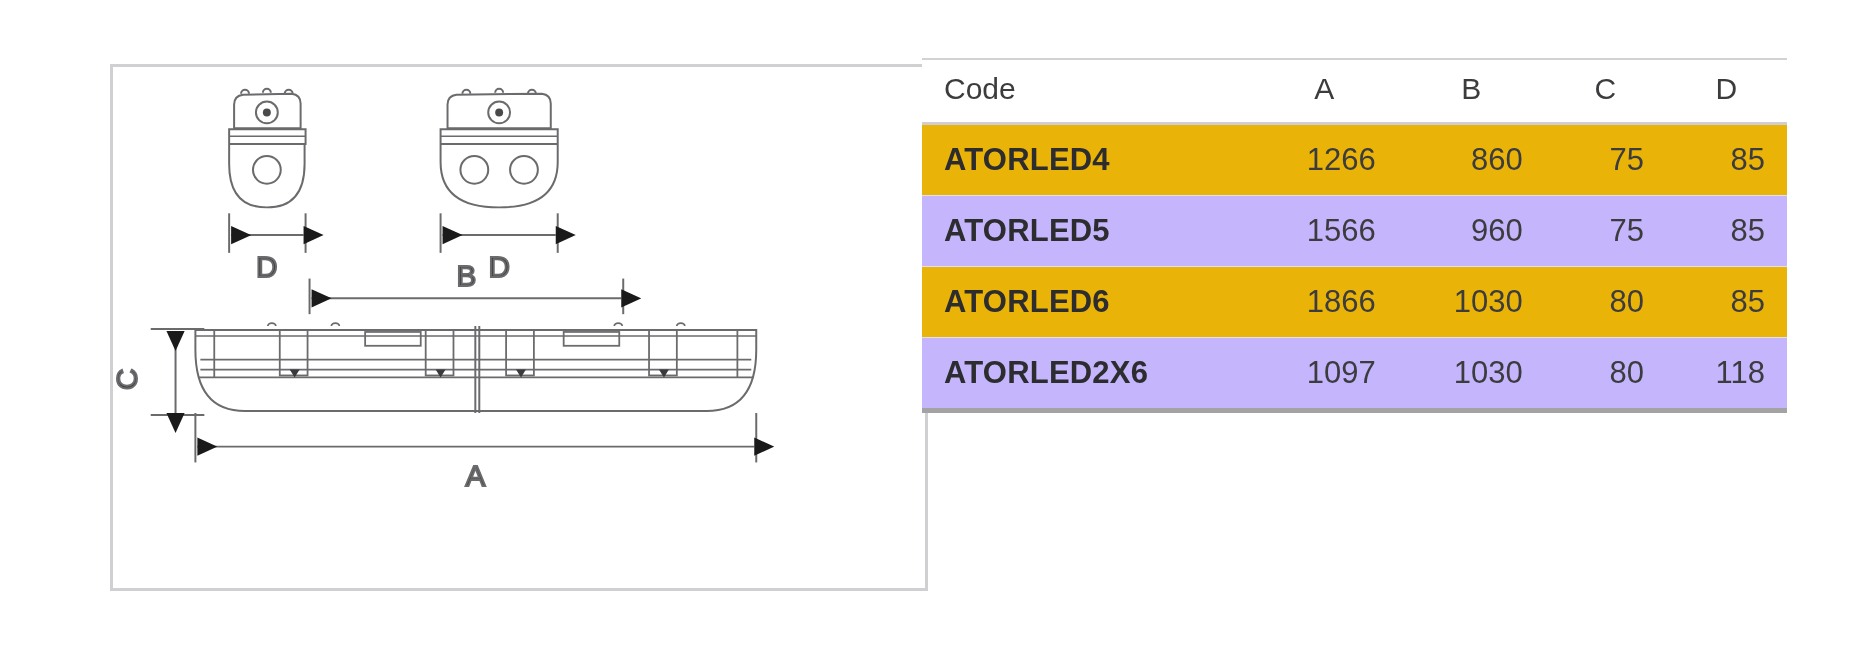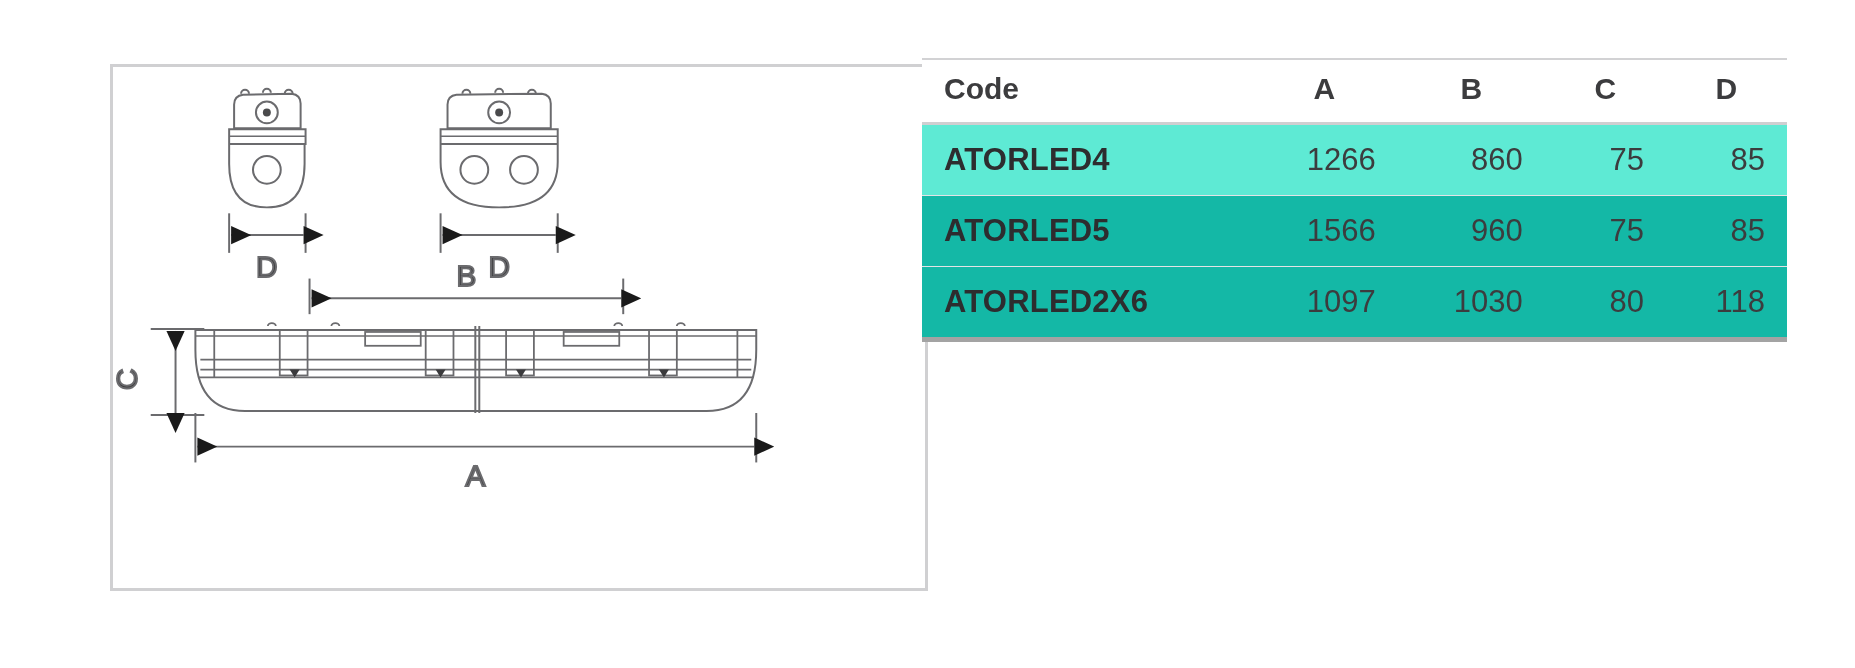--- a/index.html
+++ b/index.html
@@ -62,21 +62,21 @@
   }
 
   table.spec-table col.c-code  { width: 38%; }
   table.spec-table col.c-a     { width: 17%; }
   table.spec-table col.c-b     { width: 17%; }
   table.spec-table col.c-c     { width: 14%; }
   table.spec-table col.c-d     { width: 14%; }
 
   table.spec-table thead th {
     background: #ffffff;
-    font-weight: bold;
+    font-weight: normal;
     font-size: 30px;
     color: #3c3c3e;
     padding: 12px 22px 16px 22px;
     border-top: 2px solid #d2d2d4;
     border-bottom: 3px solid #cfcfd1;
     text-align: center;
     white-space: nowrap;
   }
 
   table.spec-table thead th.col-code {
@@ -92,22 +92,22 @@
     border-bottom: 1px solid #e3e3e5;
   }
 
   table.spec-table tbody td.cell-code {
     text-align: left;
     font-weight: bold;
     color: #2d2d2f;
     letter-spacing: 0.2px;
   }
 
-  table.spec-table tbody tr.row-odd  td { background: #5eead4; }
-  table.spec-table tbody tr.row-even td { background: #14b8a6; }
+  table.spec-table tbody tr.row-odd  td { background: #eab308; }
+  table.spec-table tbody tr.row-even td { background: #c4b5fd; }
 
   table.spec-table tbody tr:last-child td {
     border-bottom: 5px solid #a3a3a3;
   }
 </style>
 </head>
 <body>
 
 <div id="root">
 
@@ -270,20 +270,27 @@
           <td>75</td>
           <td>85</td>
         </tr>
         <tr class="row-even">
           <td class="cell-code">ATORLED5</td>
           <td>1566</td>
           <td>960</td>
           <td>75</td>
           <td>85</td>
         </tr>
+        <tr class="row-odd">
+          <td class="cell-code">ATORLED6</td>
+          <td>1866</td>
+          <td>1030</td>
+          <td>80</td>
+          <td>85</td>
+        </tr>
         <tr class="row-even">
           <td class="cell-code">ATORLED2X6</td>
           <td>1097</td>
           <td>1030</td>
           <td>80</td>
           <td>118</td>
         </tr>
       </tbody>
     </table>
   </div>

